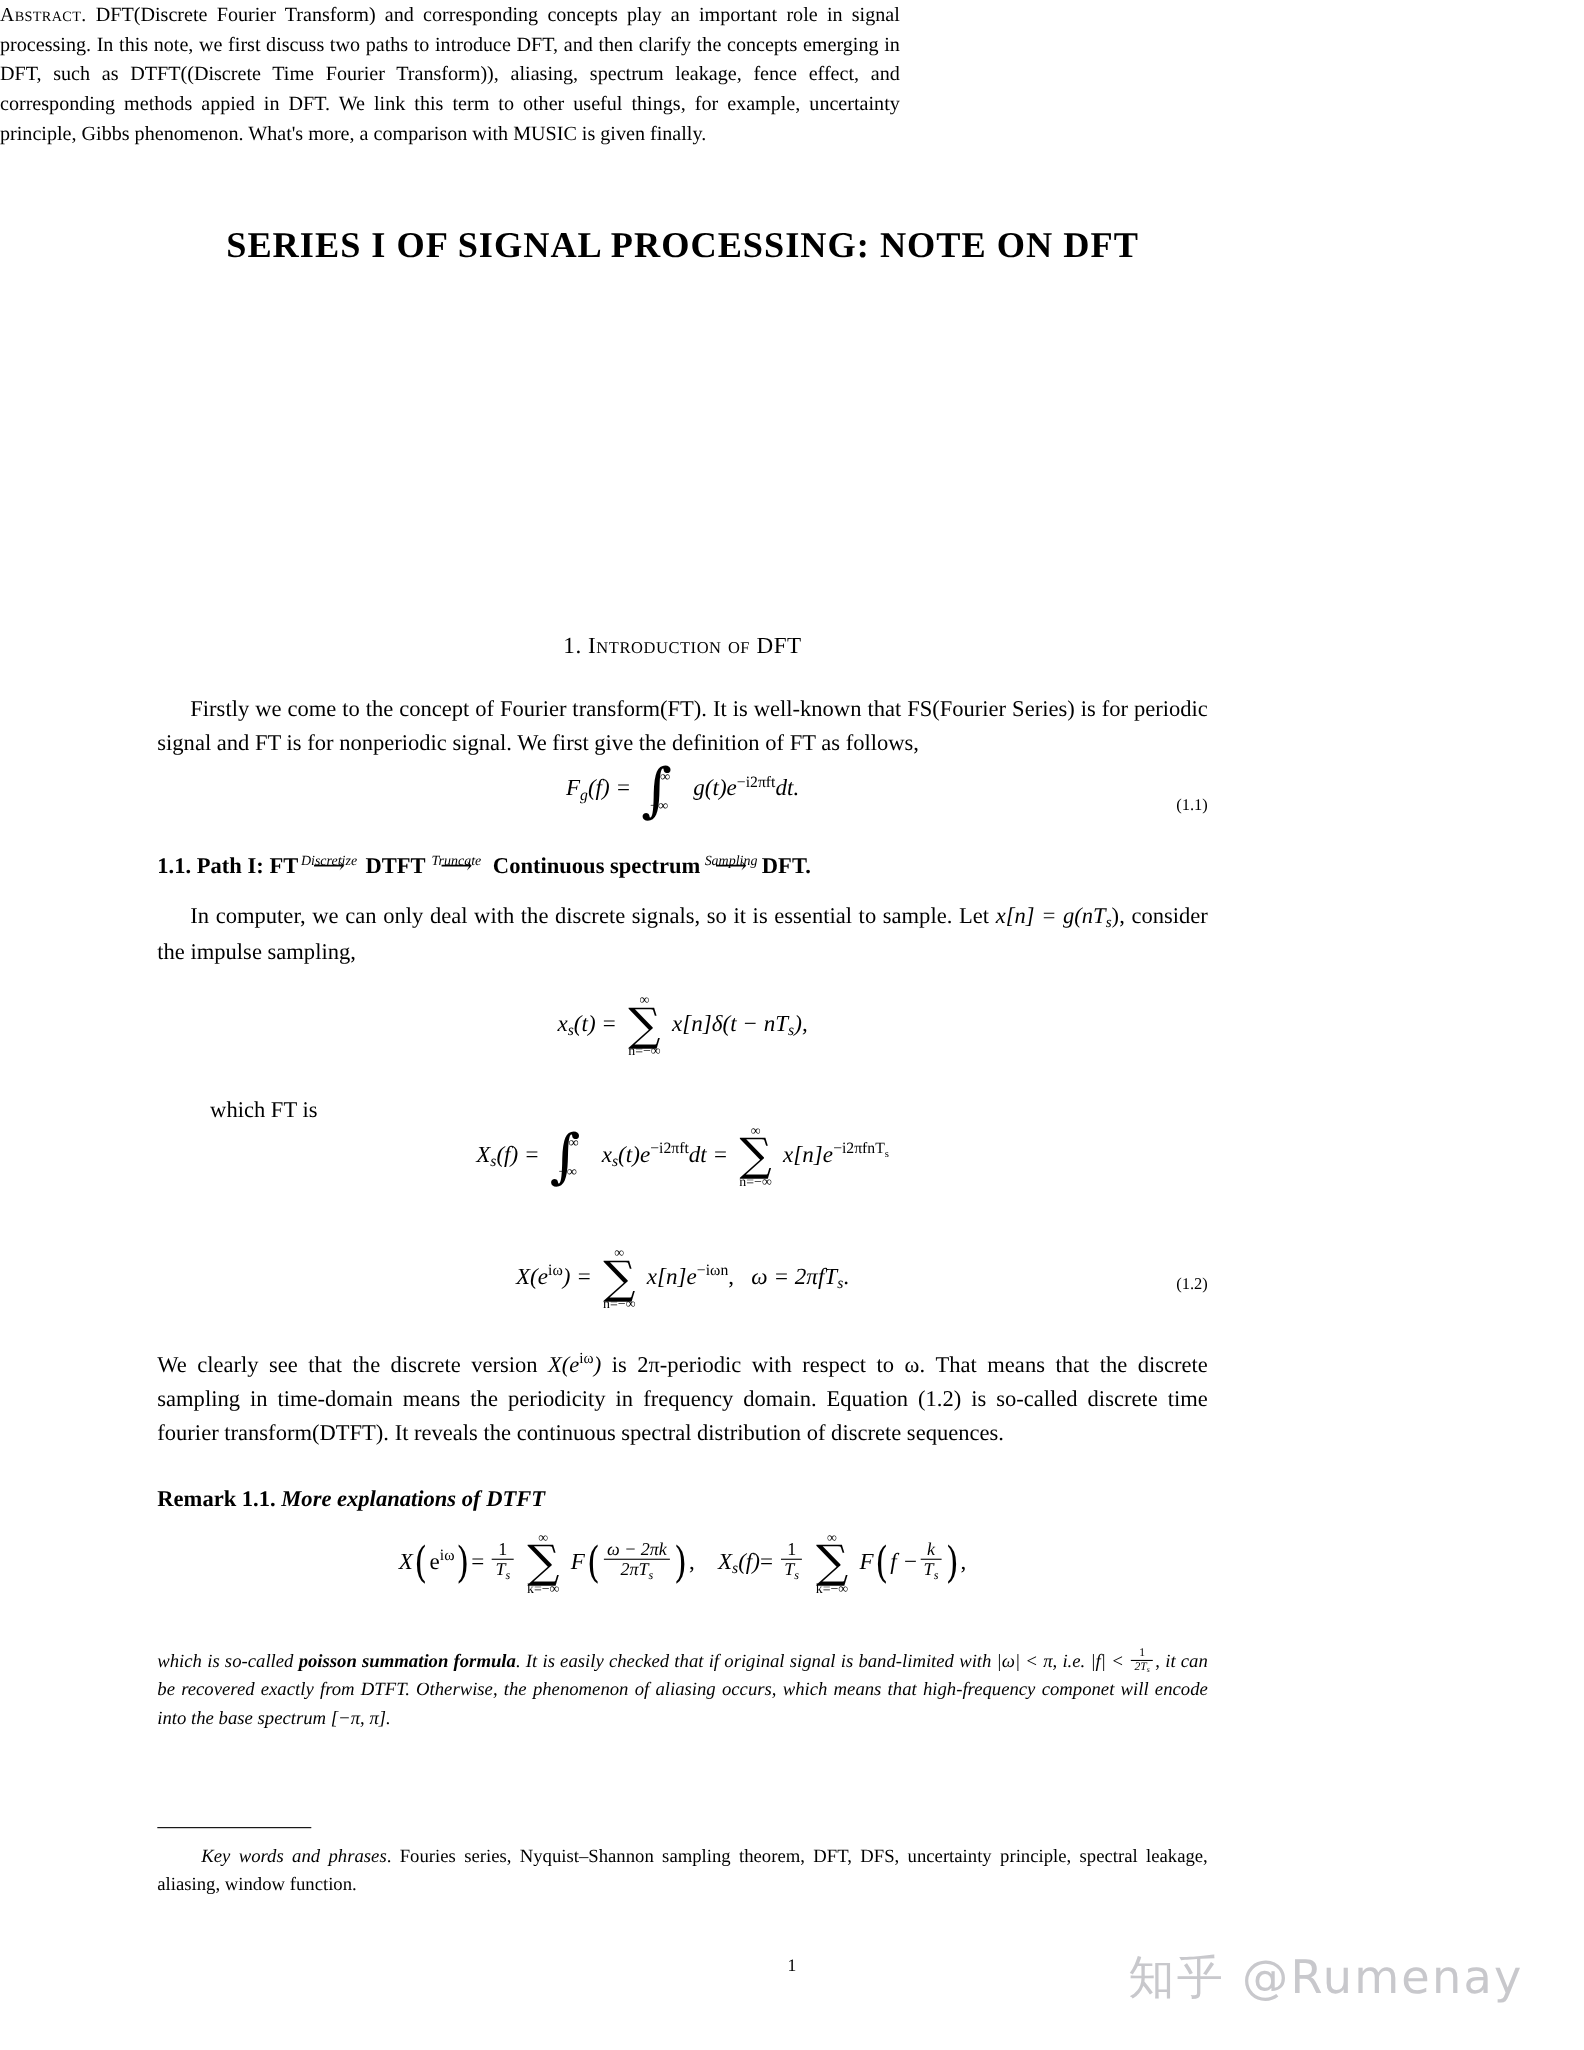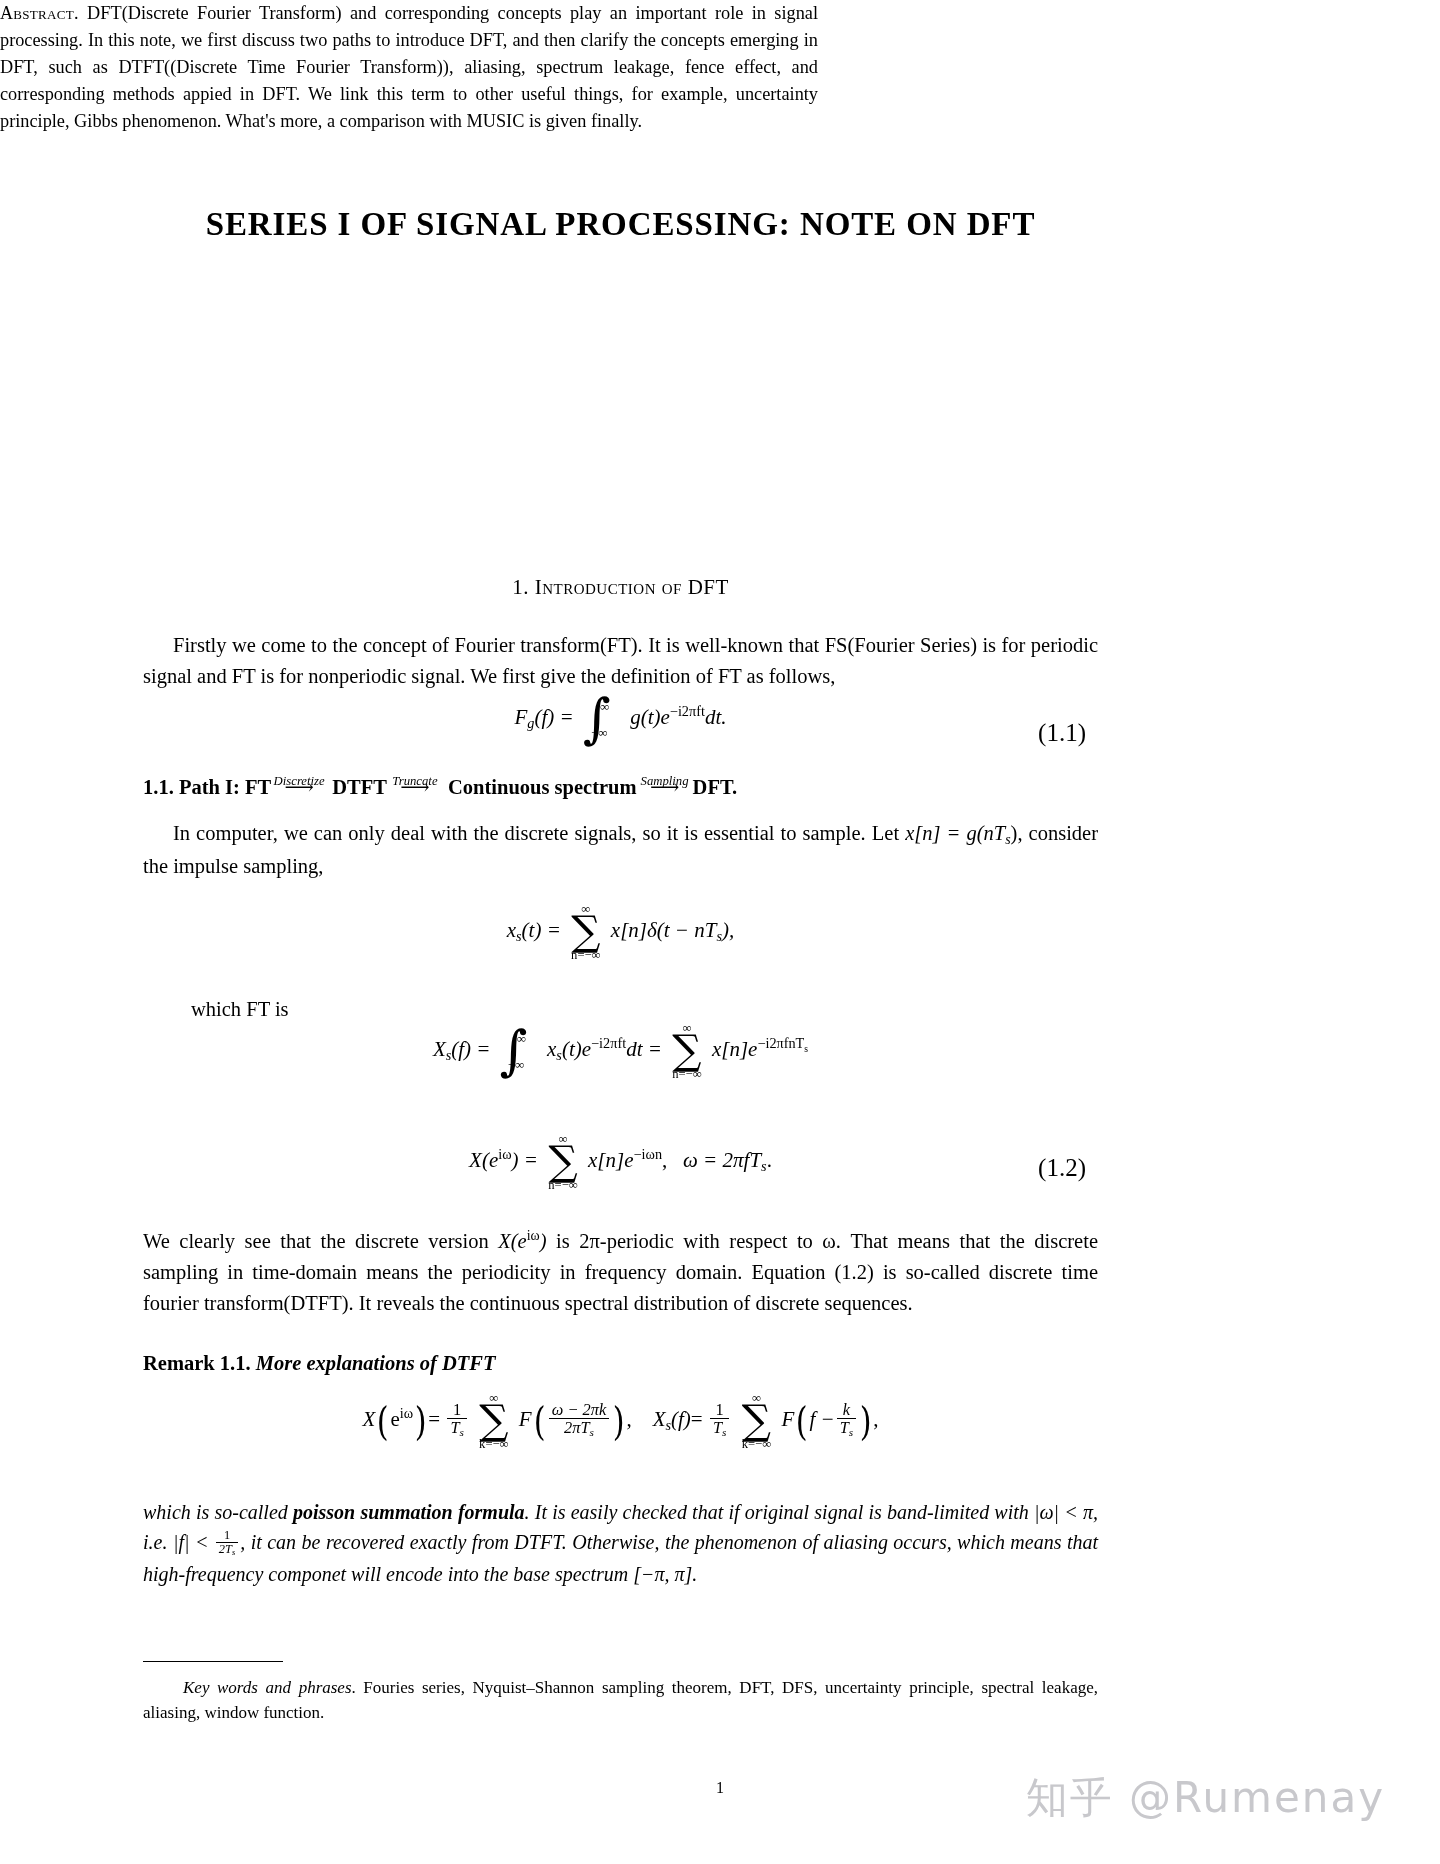--- a/index.html
+++ b/index.html
@@ -71,22 +71,22 @@
 
   .eqline {
     position: absolute;
     width: 955px;
     left: 143px;
     text-align: center;
     font-size: 21px;
   }
   .eqnum {
     position: absolute;
-    right: 12px;
-    font-size: 25px;
+    right: 0;
+    font-size: 15px;
     top: 50%;
     transform: translateY(-50%);
   }
 
   
   .math {
     font-family: "Liberation Serif", "DejaVu Serif", serif;
     white-space: nowrap;
   }
   .mi { font-style: italic; }
@@ -207,21 +207,21 @@
   .subsec {
     font-size: 20.5px;
     font-weight: bold;
   }
 
   .ital { font-style: italic; }
   .bold { font-weight: bold; }
 
   .it-para {
     font-style: italic;
-    font-size: 20px;
+    font-size: 17px;
     line-height: 1.52;
     text-align: justify;
     text-justify: inter-word;
   }
 
   .fn-rule {
     position: absolute;
     left: 143px;
     top: 1661px;
     width: 140px;

